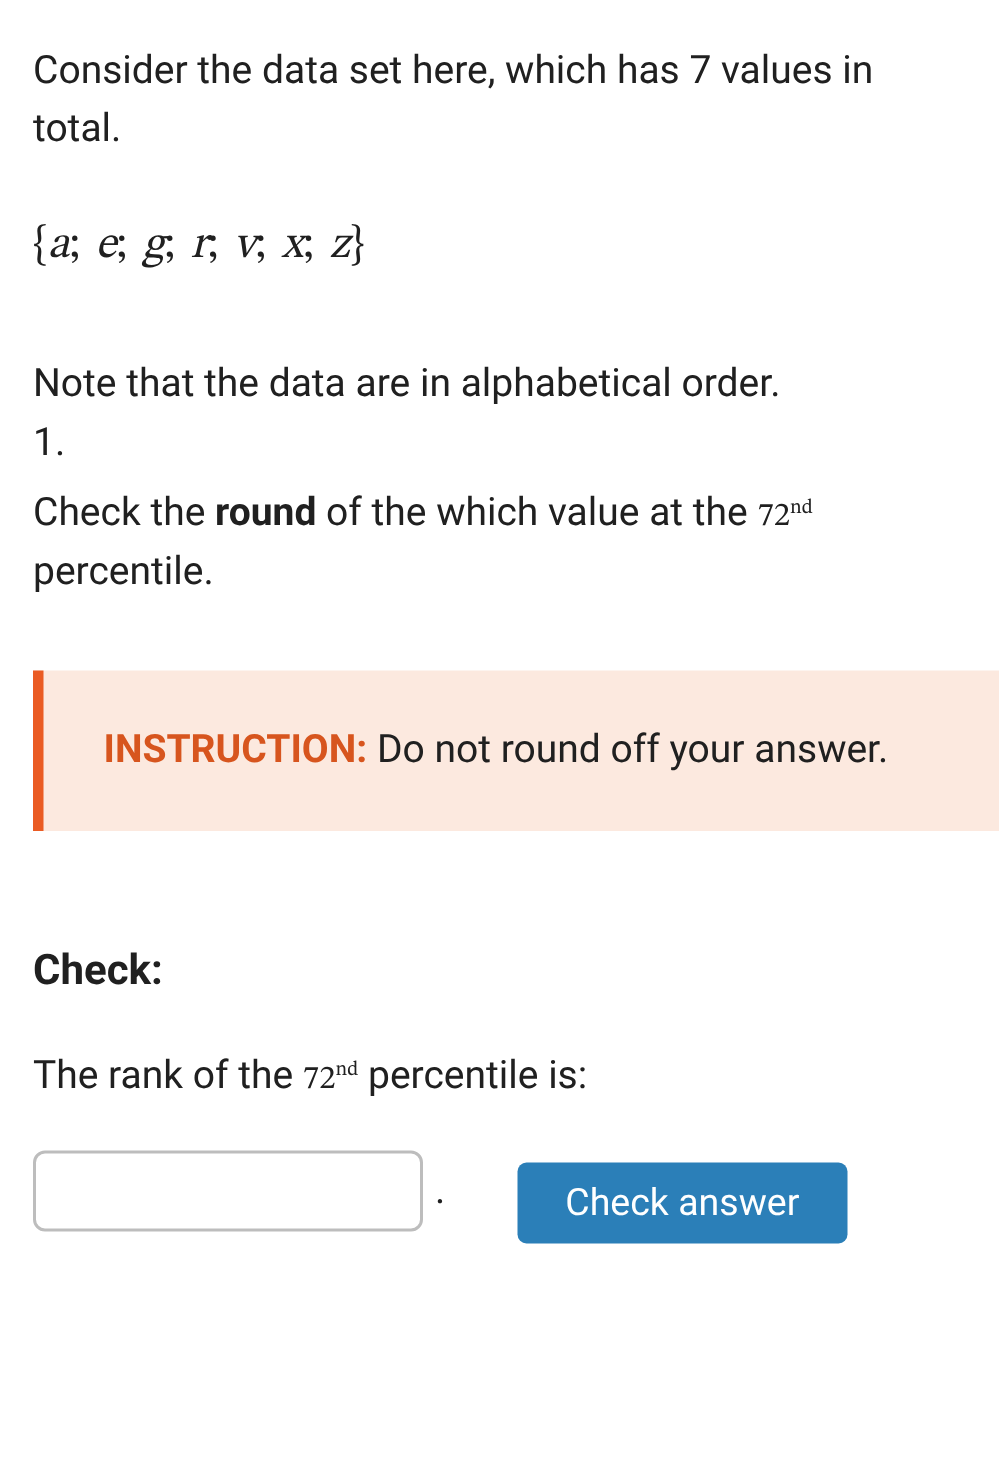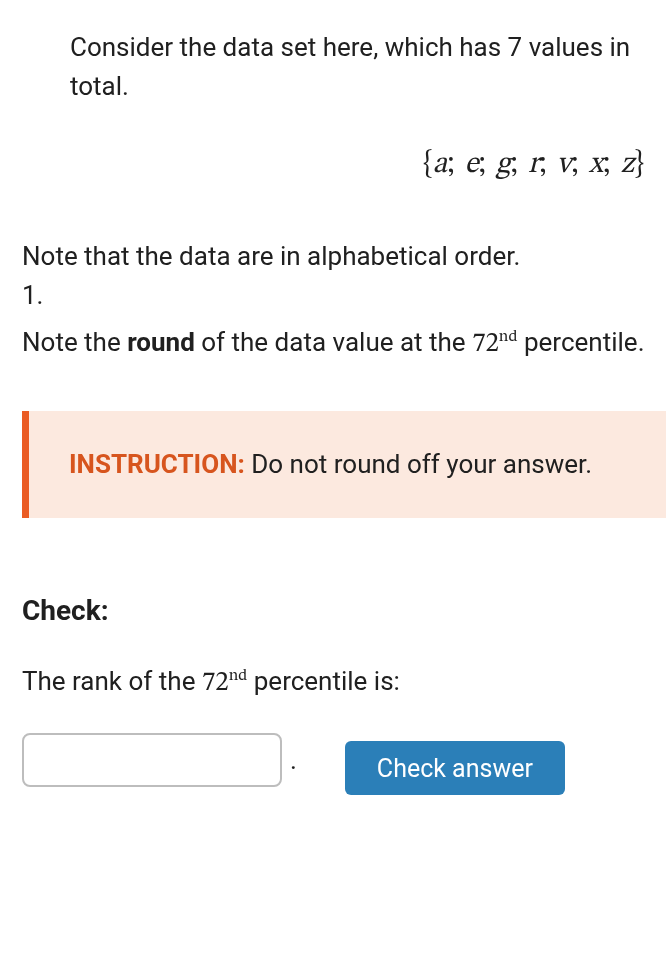--- a/index.html
+++ b/index.html
@@ -7,38 +7,38 @@
   body {
     font-family: Roboto, Arial, sans-serif;
     font-size: 26px;
     color: #202020;
     line-height: 1.5;
     padding: 28px 0 0 22px;
     background: #fff;
     overflow: hidden;
     font-weight: 400;
   }
-  .intro { padding-right: 22px; margin-bottom: 36px; margin-left: 48px; }
+  .intro { padding-right: 22px; margin-bottom: 36px; }
   .formula {
-    text-align: right;
+    text-align: left;
     font-family: "Cambria Math", "STIX Two Math", "Latin Modern Math", Georgia, serif;
     font-style: italic;
     font-size: 30px;
     margin-bottom: 50px;
     padding-right: 22px;
   }
   .formula .brace { font-style: normal; }
   .formula .sep { font-style: normal; margin: 0 3px 0 0; }
   .note { padding-right: 8px; }
   .q-number { margin-bottom: 8px; }
   .q-text { padding-right: 8px; margin-bottom: 46px; }
   .bold { font-weight: 700; }
   .ord {
     font-family: "Cambria Math", "STIX Two Math", "Latin Modern Math", Georgia, serif;
-    font-size: 27px;
+    font-size: 22px;
   }
   .ord sup { font-size: 0.62em; vertical-align: super; line-height: 0; }
   .instruction-box {
     background: #fce9df;
     border-left: 7px solid #ea5b23;
     padding: 34px 40px 34px 40px;
     margin-bottom: 72px;
     margin-left: 0;
   }
   .instruction-label { color: #d7551e; font-weight: 700; }
@@ -87,21 +87,21 @@
   <span>r</span><span class="sep">;</span>
   <span>v</span><span class="sep">;</span>
   <span>x</span><span class="sep">;</span>
   <span>z</span><span class="brace">}</span>
 </div>
 
 <p class="note">Note that the data are in alphabetical order.</p>
 
 <p class="q-number">1.</p>
 <p class="q-text">
-  <span>Note the </span><span class="bold">round</span><span> of the data value at the </span><span class="ord"><span>72</span><sup>nd</sup></span><span> percentile.</span>
+  <span>Check the </span><span class="bold">round</span><span> of the which value at the </span><span class="ord"><span>72</span><sup>nd</sup></span><span> percentile.</span>
 </p>
 
 <div class="instruction-box">
   <span class="instruction-label">INSTRUCTION:</span><span> Do not round off your answer.</span>
 </div>
 
 <p class="answer-heading">Check:</p>
 
 <p class="answer-line">
   <span>The rank of the </span><span class="ord"><span>72</span><sup>nd</sup></span><span> percentile is:</span>

